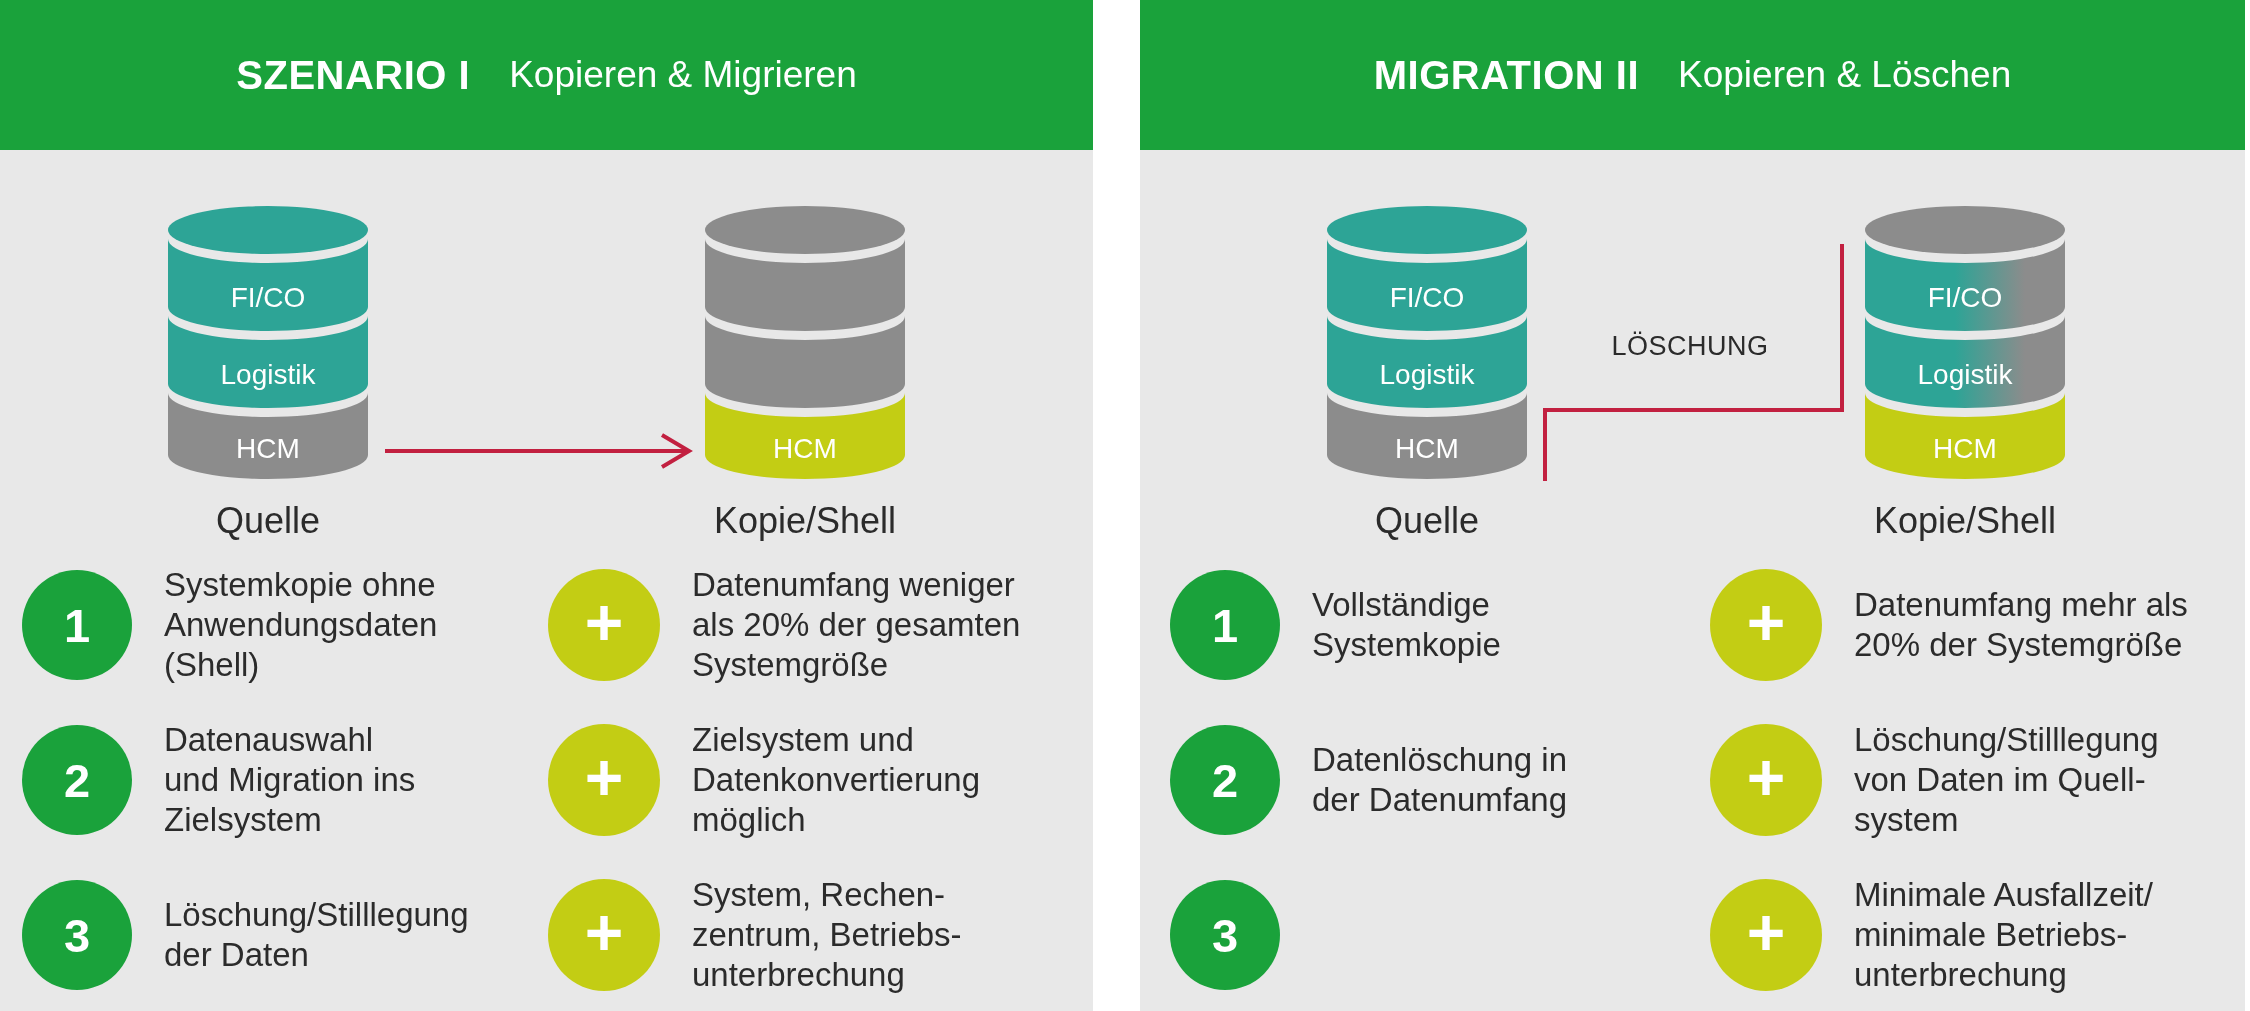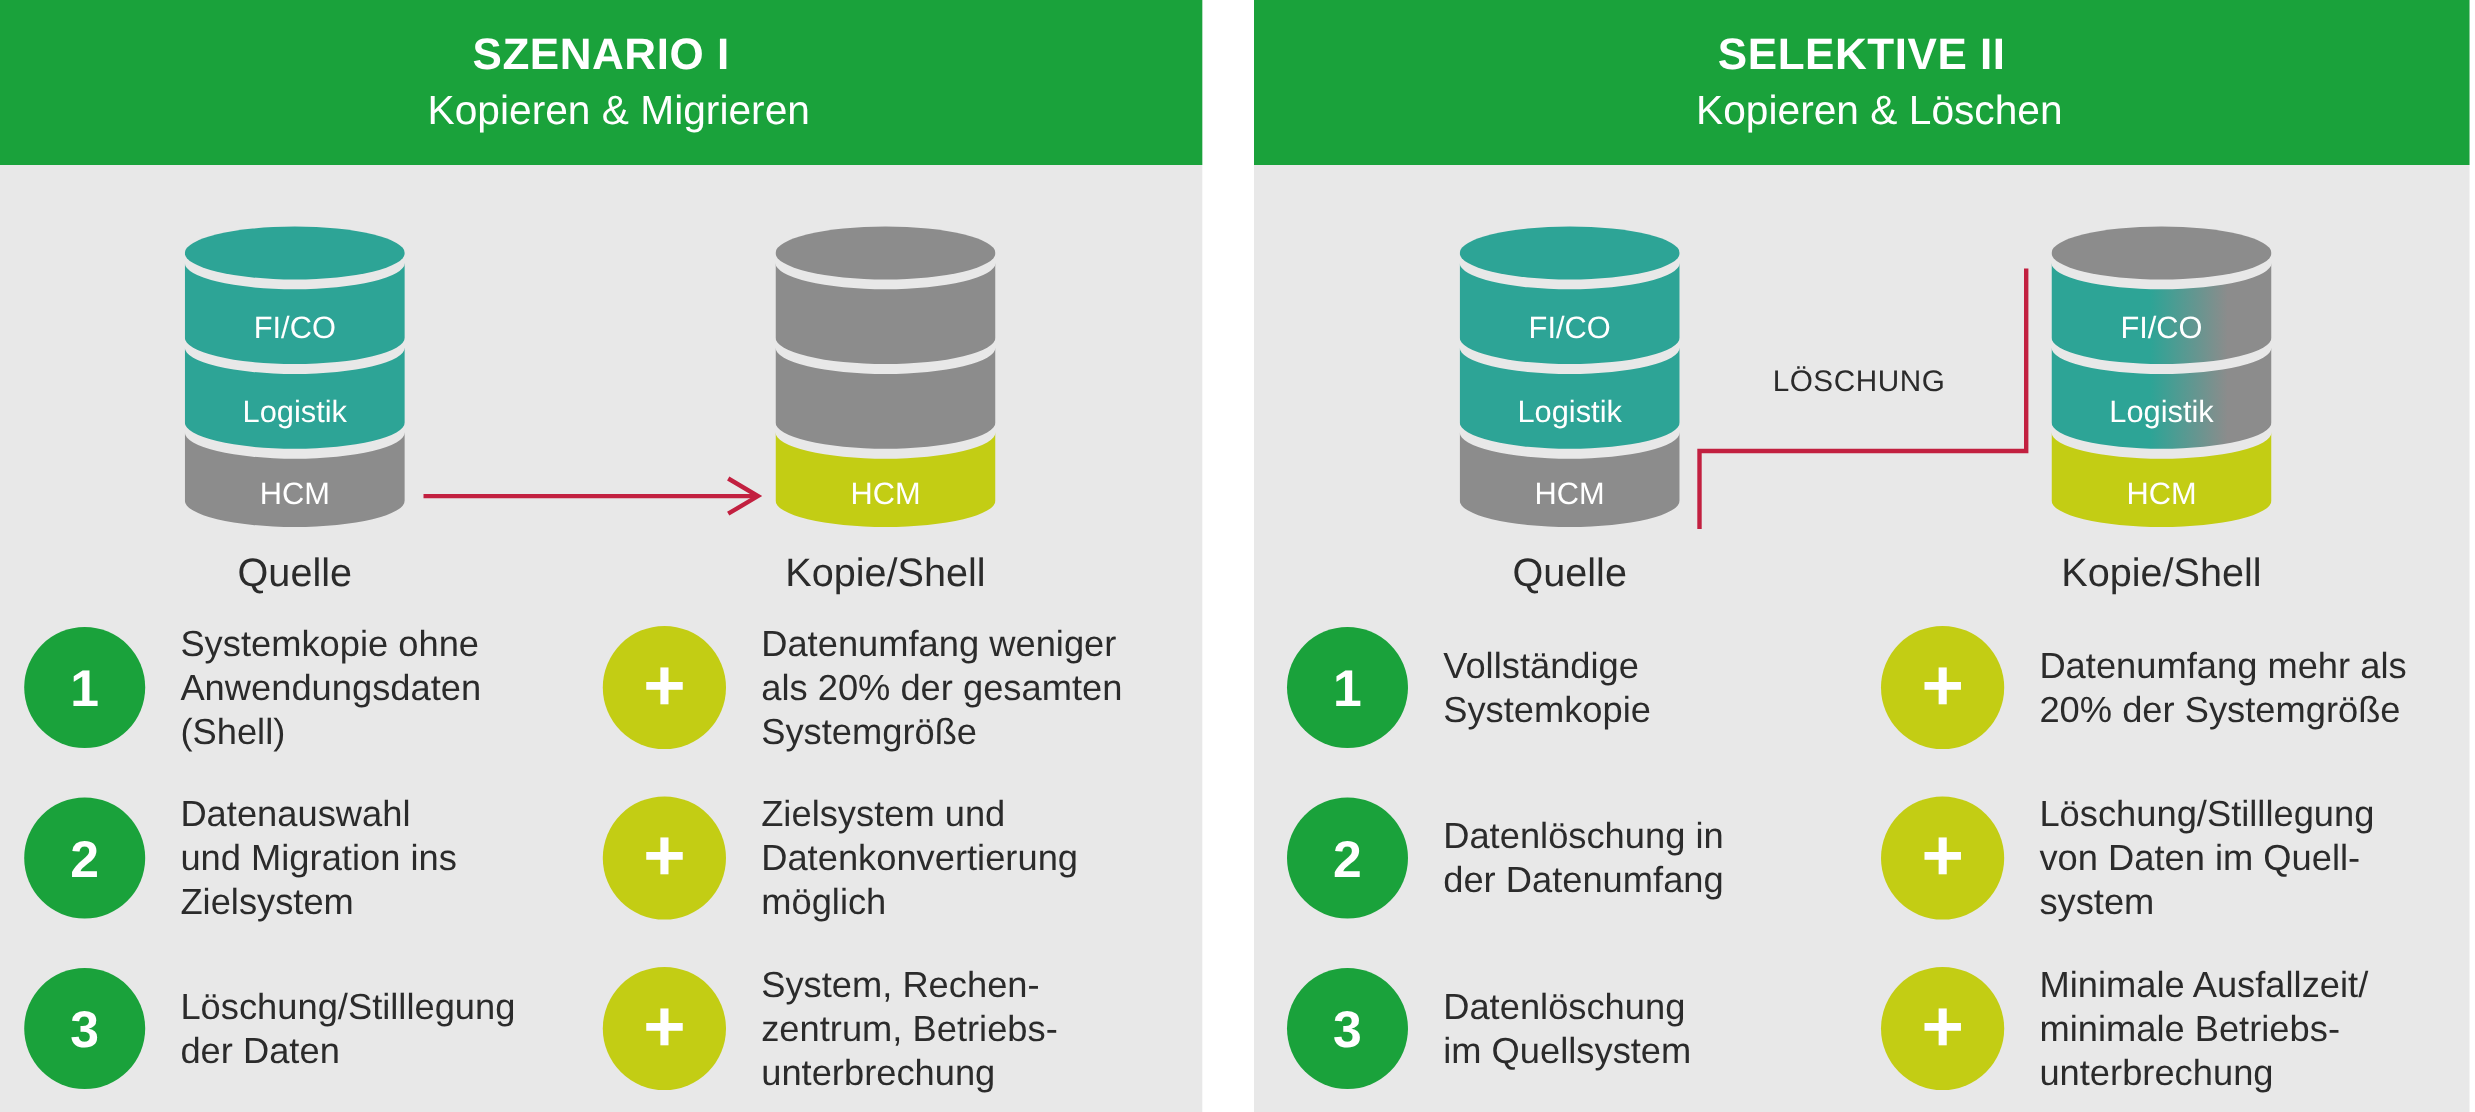--- a/index.html
+++ b/index.html
@@ -6,21 +6,21 @@
   html,body { margin:0; padding:0; background:#fff; }
   body { font-family:"Liberation Sans", sans-serif; color:var(--text-dark,#2b2b2b); }
   .page { position:relative; width:2250px; height:1011px; background:#fff; overflow:hidden; }
 
   .panel { position:absolute; top:0; height:1011px; background:var(--panel-bg,#e8e8e8); }
   .panel.p1 { left:0; width:1093px; }
   .panel.p2 { left:1140px; width:1105px; }
 
   .hdr { position:absolute; left:0; top:0; width:100%; height:150px;
          background:var(--green,#1aa23b); color:#fff;
-         display:flex; flex-direction:column; align-items:center; justify-content:center; gap:7px; }
+         display:flex; flex-direction:row; align-items:center; justify-content:center; gap:7px; }
   .hdr .t { font-size:40px; font-weight:700; letter-spacing:.5px; }
   .hdr .s { font-size:37px; font-weight:400;margin-left:32px; }
 
   .cyl { position:absolute; width:200px; height:280px; }
   svg text { font-family:"Liberation Sans", sans-serif; font-size:28px; fill:#ffffff; text-anchor:middle; }
   .fill-teal  { fill:var(--teal,#2da496); }
   .fill-gray  { fill:var(--cyl-gray,#8c8c8c); }
   .fill-yellow{ fill:var(--yellow,#c3cd14); }
   .stop-teal  { stop-color:var(--teal,#2da496); }
   .stop-gray  { stop-color:var(--cyl-gray,#8c8c8c); }
@@ -117,21 +117,21 @@
           <span>+</span>
         </div>
       <div class="rtext">System, Rechen-
 zentrum, Betriebs-
 unterbrechung</div>
     </div>
   </div>
 
   <div class="panel p2">
     <div class="hdr">
-      <div class="t">SELEKTIVE II</div>
+      <div class="t">MIGRATION II</div>
       <div class="s">Kopieren &amp; Löschen</div>
     </div>
 
     <svg class="cyl" style="left:187px; top:205px;" viewBox="0 0 200 280">
       <ellipse class="fill-teal" cx="100" cy="25" rx="100" ry="24"></ellipse>
       <path class="fill-teal" d="M0,34 A100,24 0 0 0 200,34 L200,102 A100,24 0 0 1 0,102 Z"></path>
       <path class="fill-teal" d="M0,111 A100,24 0 0 0 200,111 L200,179 A100,24 0 0 1 0,179 Z"></path>
       <path class="fill-gray" d="M0,188 A100,24 0 0 0 200,188 L200,250 A100,24 0 0 1 0,250 Z"></path>
       <text x="100" y="102">FI/CO</text>
       <text x="100" y="179">Logistik</text>
@@ -168,22 +168,20 @@
       <div class="rtext">Vollständige
 Systemkopie</div>
     </div>
     <div class="row" style="left:30px; top:705px;">
       <div class="badge num">2</div>
       <div class="rtext">Datenlöschung in
 der Datenumfang</div>
     </div>
     <div class="row" style="left:30px; top:860px;">
       <div class="badge num">3</div>
-      <div class="rtext">Datenlöschung
-im Quellsystem</div>
     </div>
 
     <div class="row" style="left:570px; top:550px;">
       <div class="badge plus">
           <span>+</span>
         </div>
       <div class="rtext">Datenumfang mehr als
 20% der Systemgröße</div>
     </div>
     <div class="row" style="left:570px; top:705px;">

